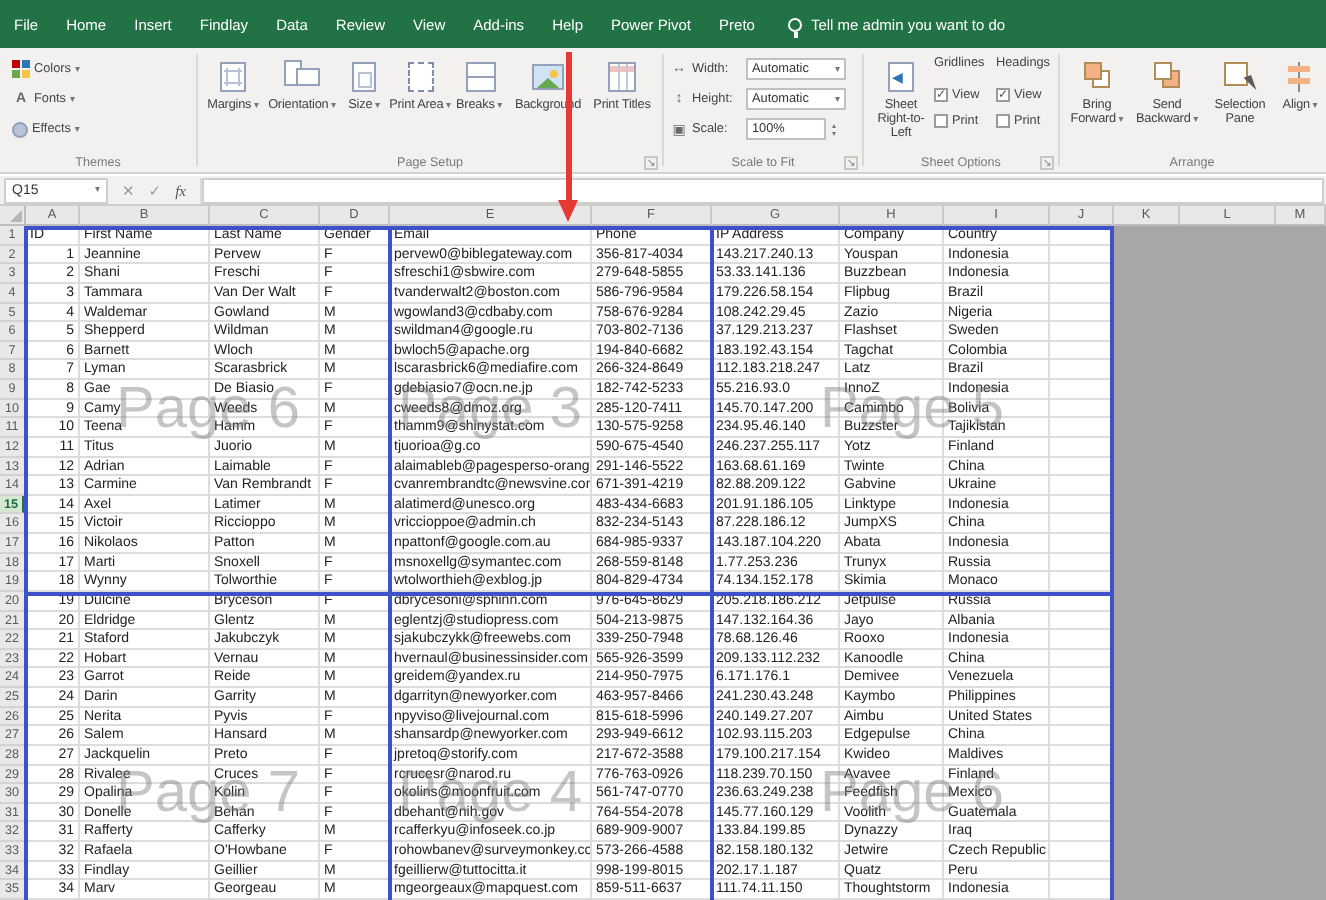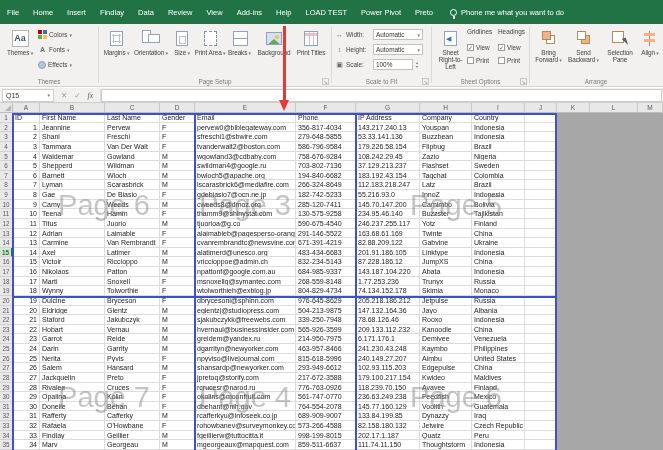--- a/index.html
+++ b/index.html
@@ -131,40 +131,33 @@
     <div id="tabs" style="display:flex;">
         <div class="tab">File</div>
         <div class="tab">Home</div>
         <div class="tab">Insert</div>
         <div class="tab">Findlay</div>
         <div class="tab">Data</div>
         <div class="tab">Review</div>
         <div class="tab">View</div>
         <div class="tab">Add-ins</div>
         <div class="tab">Help</div>
-        <div class="tab">LOAD TEST</div>
         <div class="tab">Power Pivot</div>
         <div class="tab">Preto</div>
       </div>
     <div id="tellme">
       <span id="bulb"></span>
-      <span>Phone me what you want to do</span>
+      <span>Tell me admin you want to do</span>
     </div>
   </div>
 
   <div id="ribbon">
 
     <div class="rgroup" style="width:98px;">
       <div style="display:flex;padding:2px 0 0 4px;">
-        <div class="rbtn dd" style="width:32px;">
-          <div class="ric">
-              <div class="aa-icon">Aa</div>
-            </div>
-          <div class="rlbl">Themes</div>
-        </div>
         <div style="display:flex;flex-direction:column;padding-top:1px;">
           <div class="smallbtn">
             <span class="colors-ic">
               <i style="background:#c00000;"></i>
                 <i style="background:#2e75b6;"></i>
                 <i style="background:#6aa84f;"></i>
                 <i style="background:#f6c344;"></i>
             </span>
             <span>Colors</span>
               <span class="sarrow"></span>

